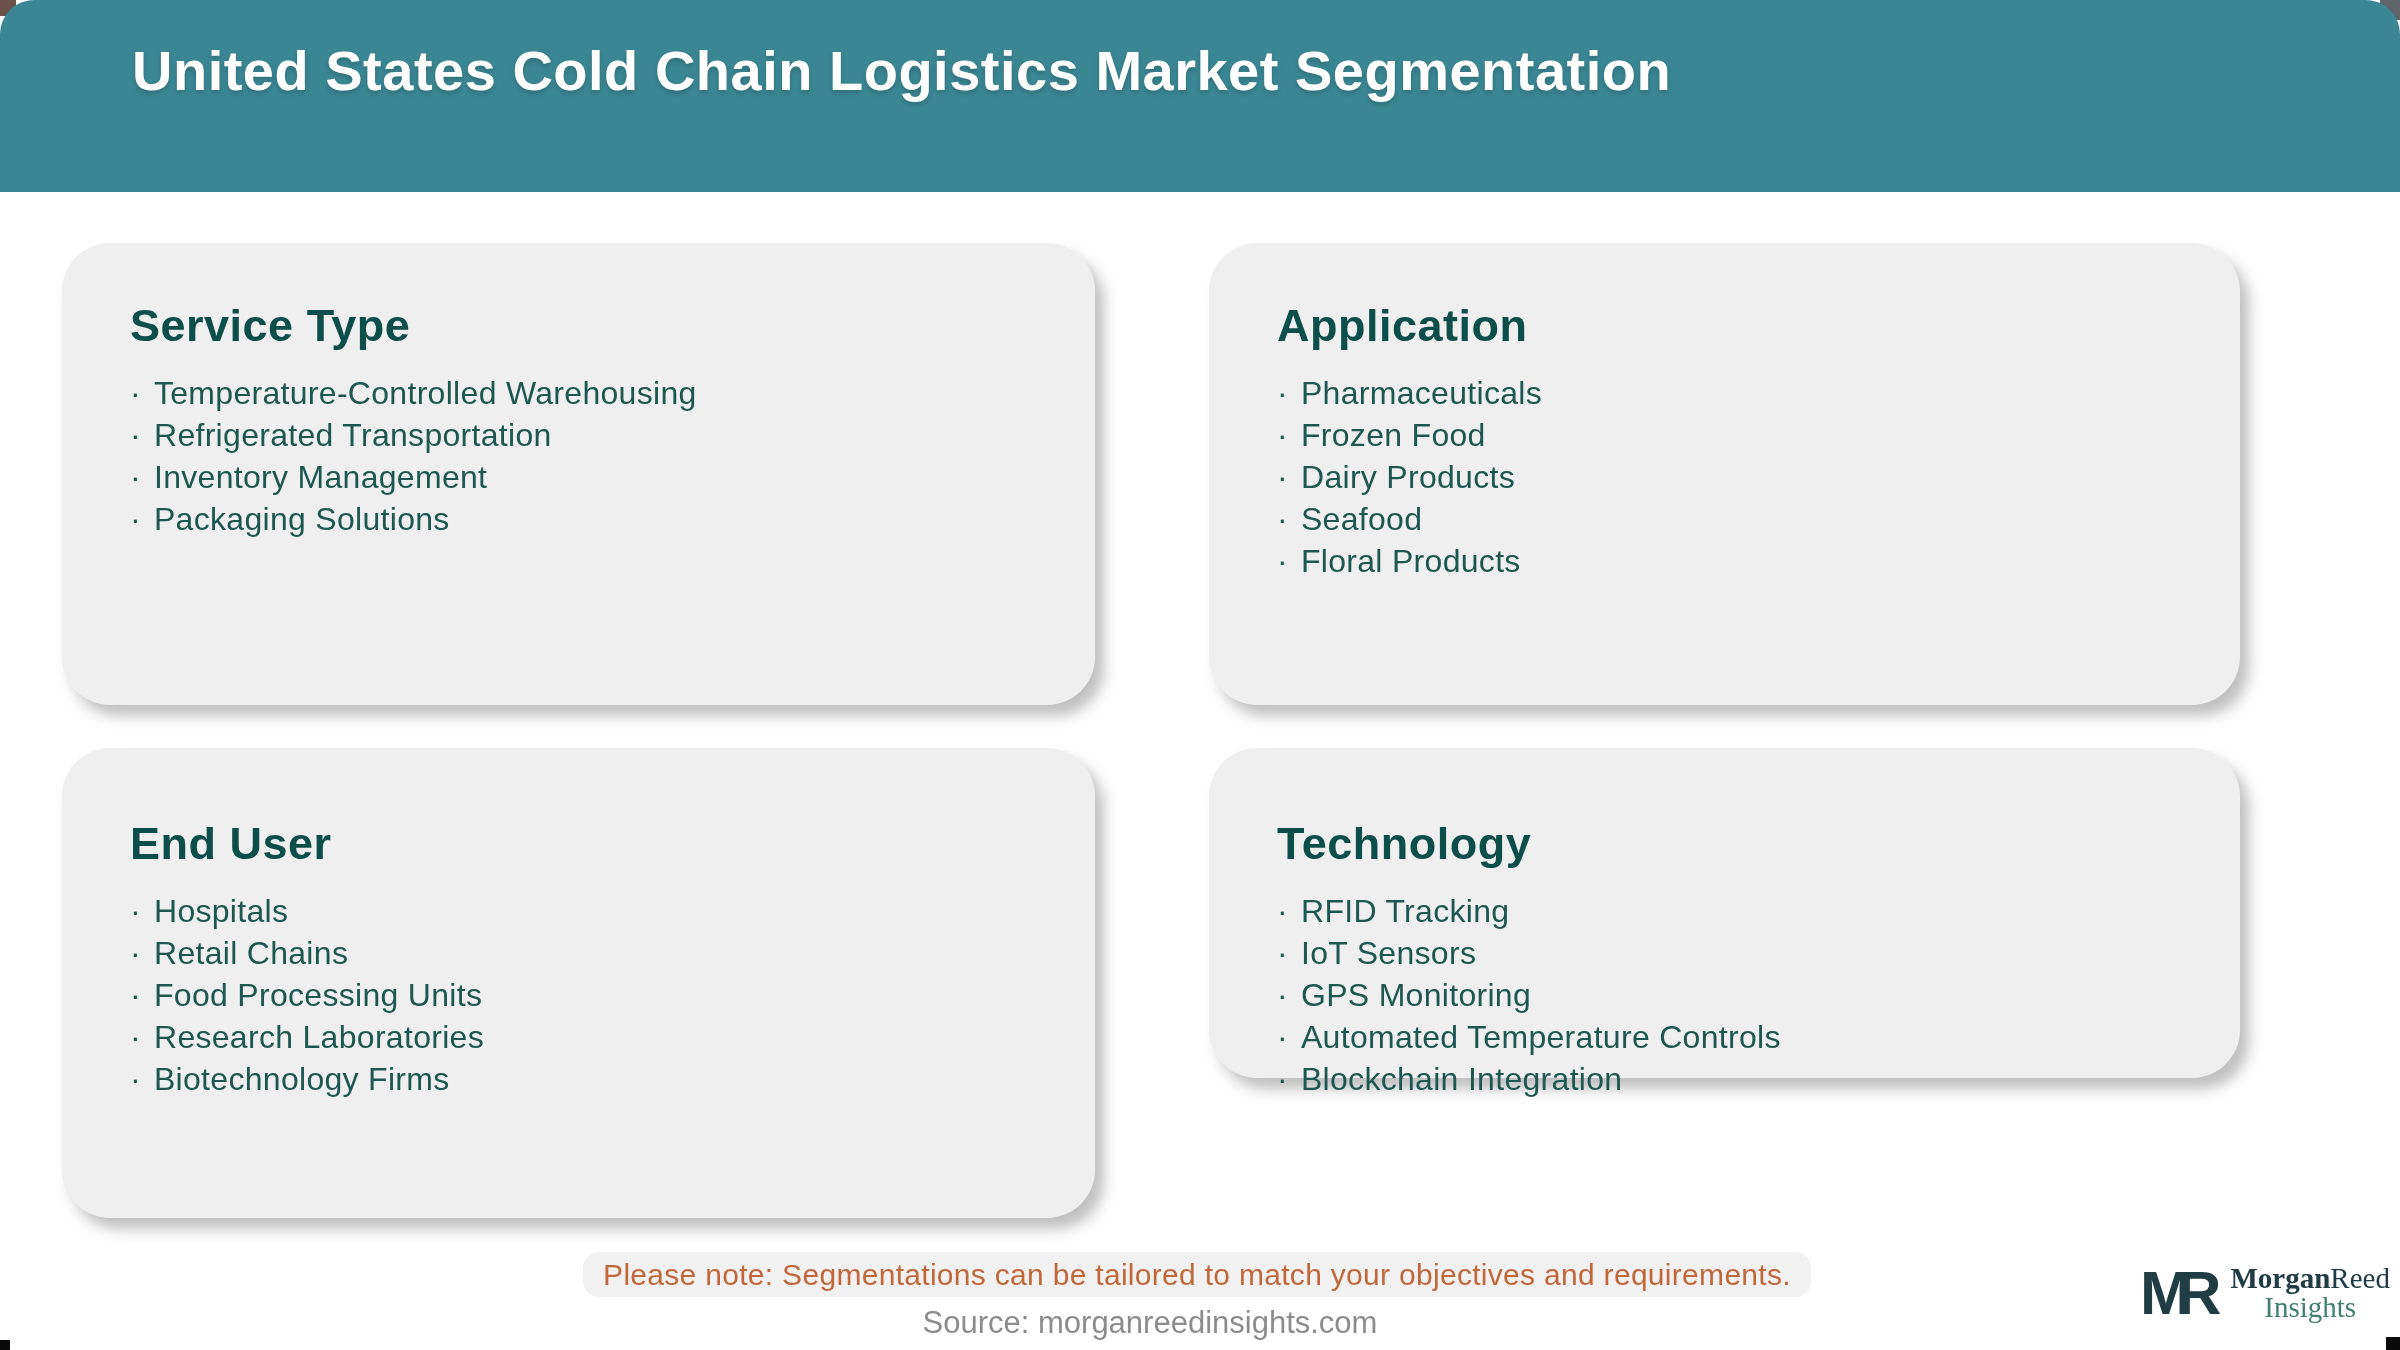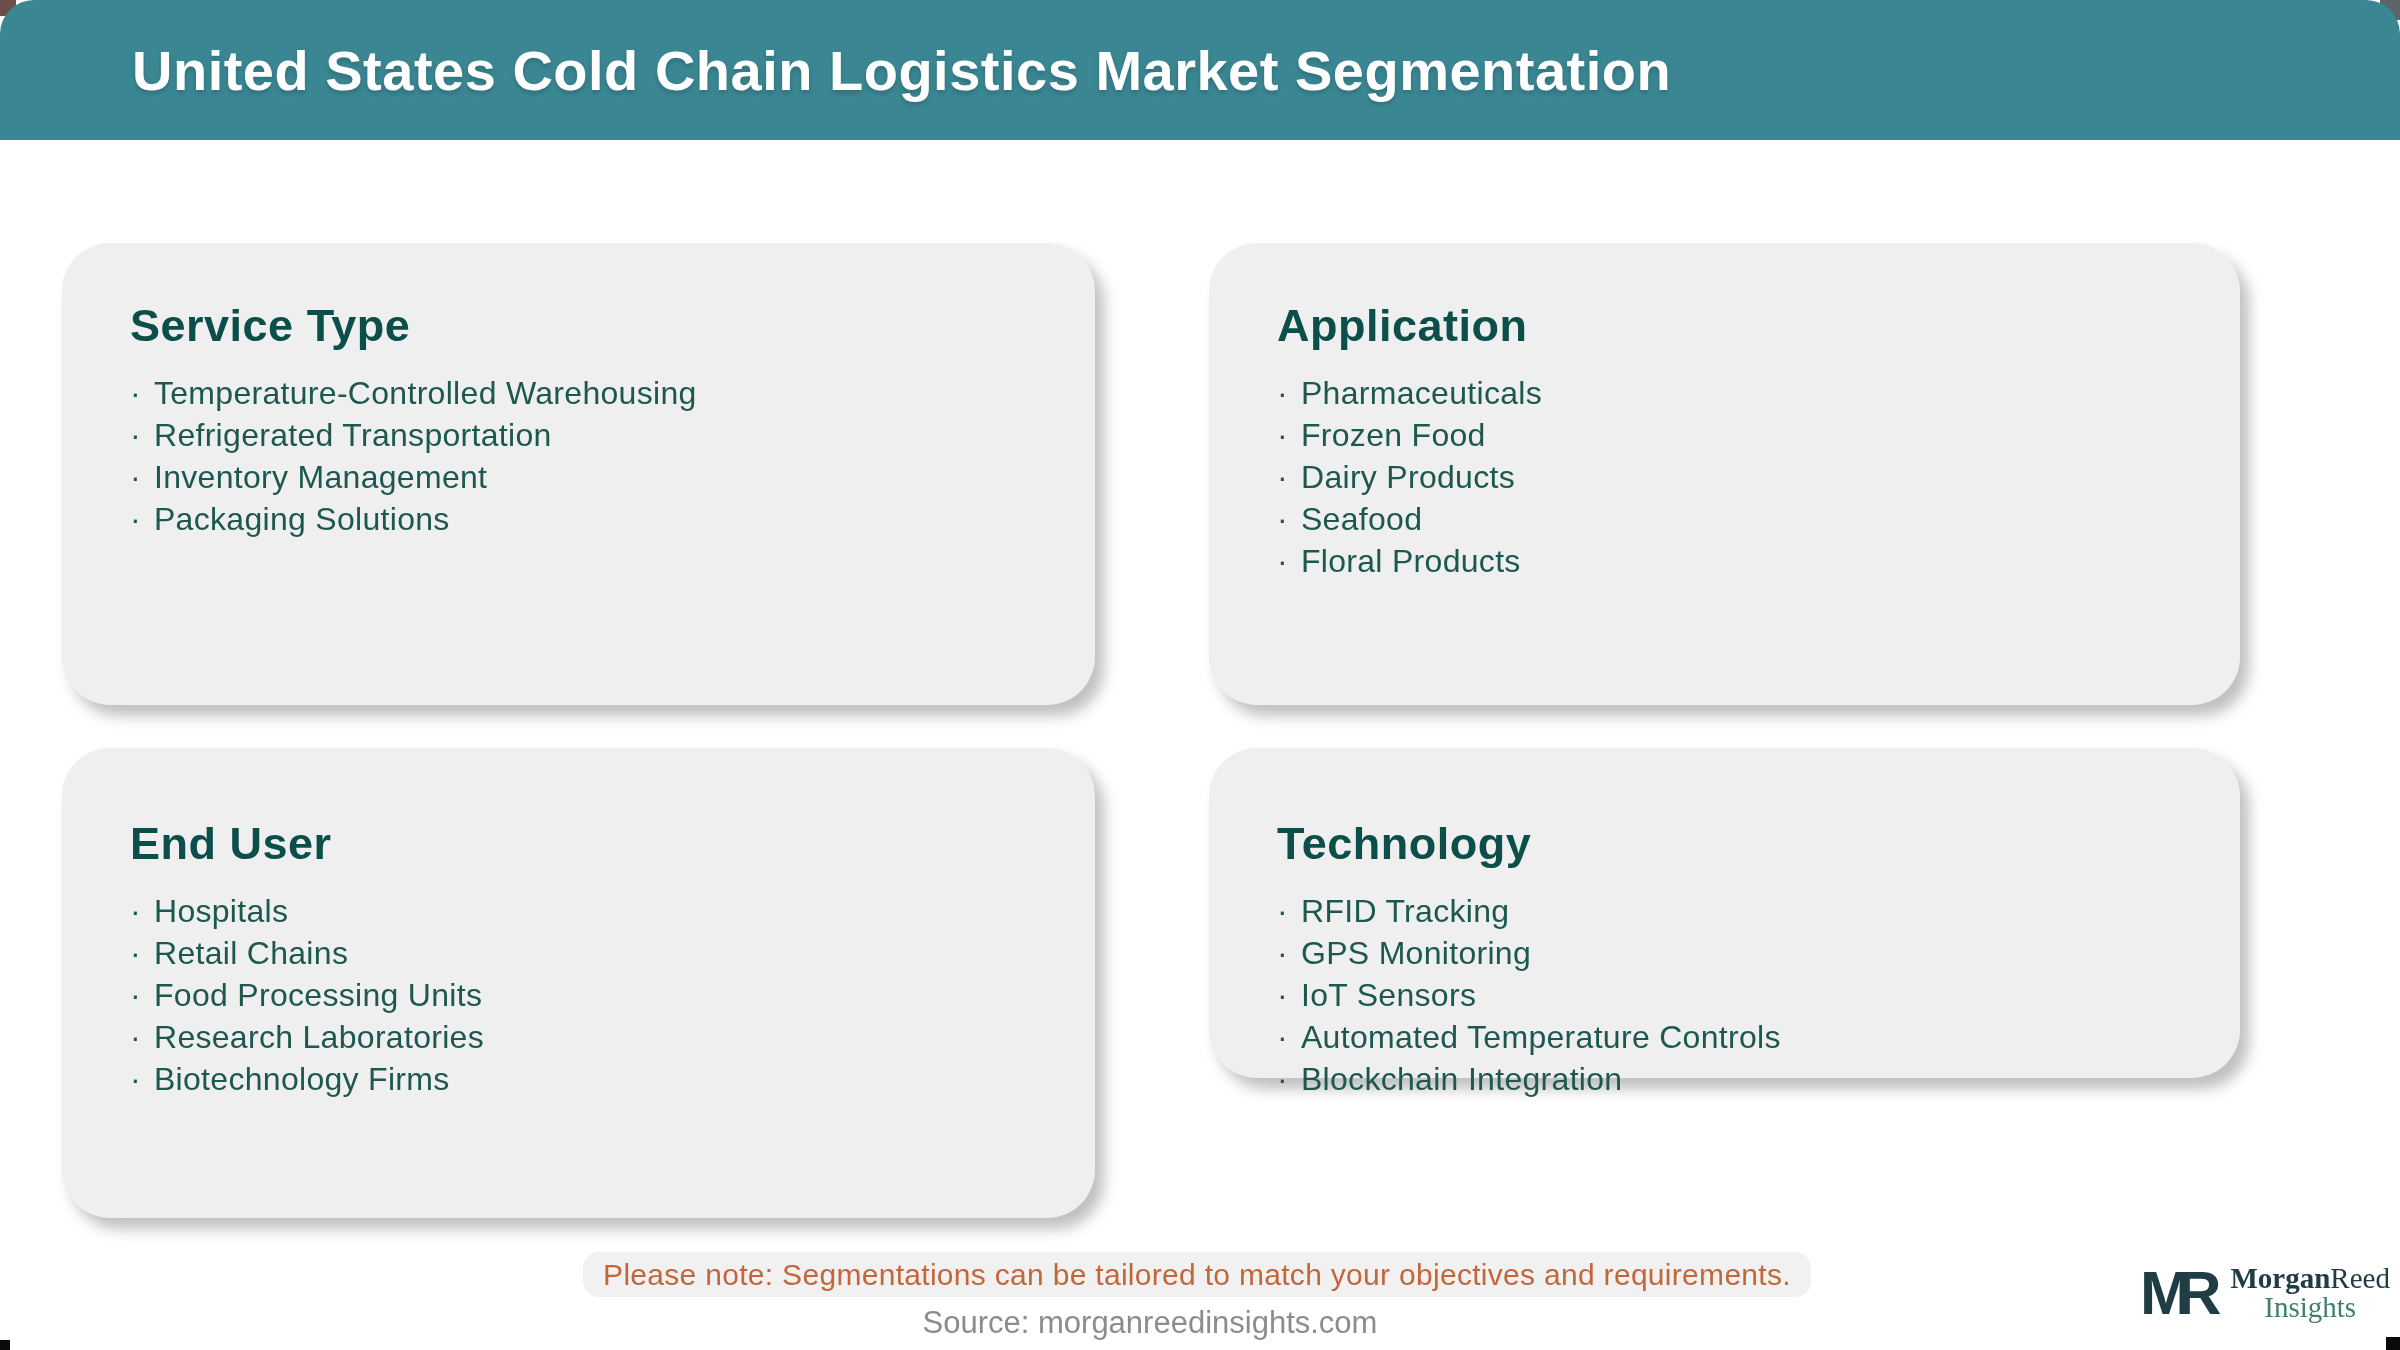--- a/index.html
+++ b/index.html
@@ -25,21 +25,21 @@
   }
   
   .artifact{position:absolute;z-index:0;}
   .artifact.tl{left:0;top:0;width:16px;height:16px;background:#6B4F49;}
   .artifact.tr{right:0;top:0;width:20px;height:20px;background:#5D646A;}
   .artifact.bl{left:0;bottom:0;width:10px;height:10px;background:#0A0A0A;z-index:6;}
   .artifact.br{right:0;bottom:0;width:14px;height:13px;background:#0A0A0A;z-index:6;}
 
   .header{
     position:absolute;left:0;top:0;z-index:1;
-    width:2400px;height:140px;
+    width:2400px;height:192px;
     background:var(--header_bg);
     border-radius:34px 34px 0 0;
   }
   .header h1{
     position:absolute;left:132px;top:38px;
     font-size:56px;font-weight:700;color:#ffffff;
     letter-spacing:0.5px;
     text-shadow:0 3px 5px rgba(0,0,0,0.18);
     white-space:nowrap;
   }
@@ -157,22 +157,22 @@
       <li>Food Processing Units</li>
       <li>Research Laboratories</li>
       <li>Biotechnology Firms</li>
     </ul>
   </div>
 
   <div class="card c4">
     <h2>Technology</h2>
     <ul>
       <li>RFID Tracking</li>
+      <li>IoT Sensors</li>
       <li>GPS Monitoring</li>
-      <li>IoT Sensors</li>
       <li>Automated Temperature Controls</li>
       <li>Blockchain Integration</li>
     </ul>
   </div>
 
   <div class="note-banner">
     <span>Please note: Segmentations can be tailored to match your objectives and requirements.</span>
   </div>
 
   <div class="source">Source: morganreedinsights.com</div>

